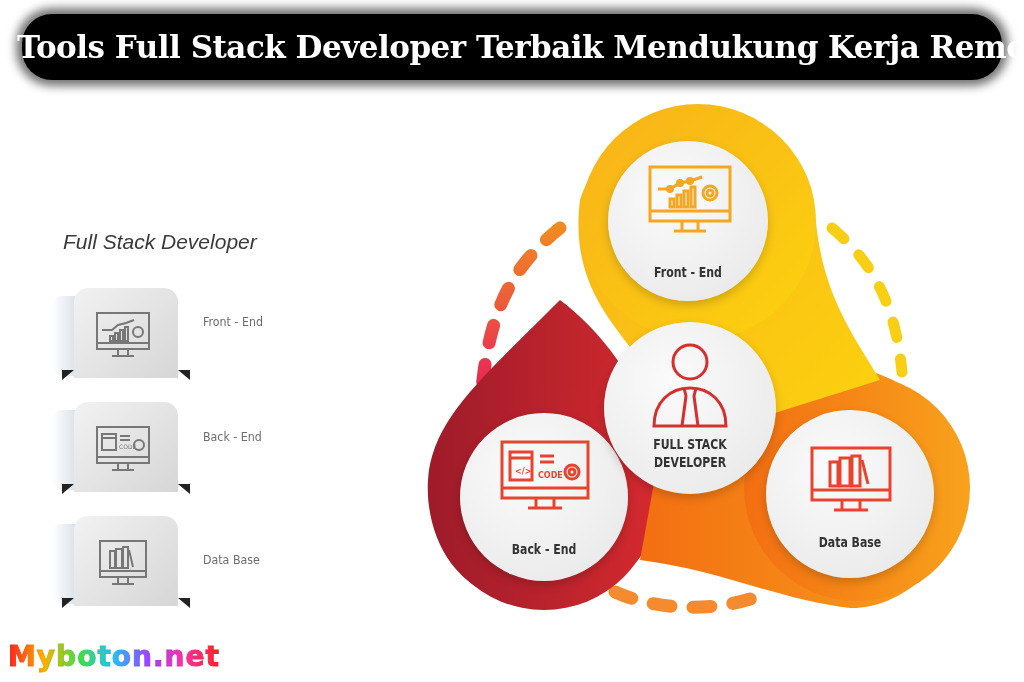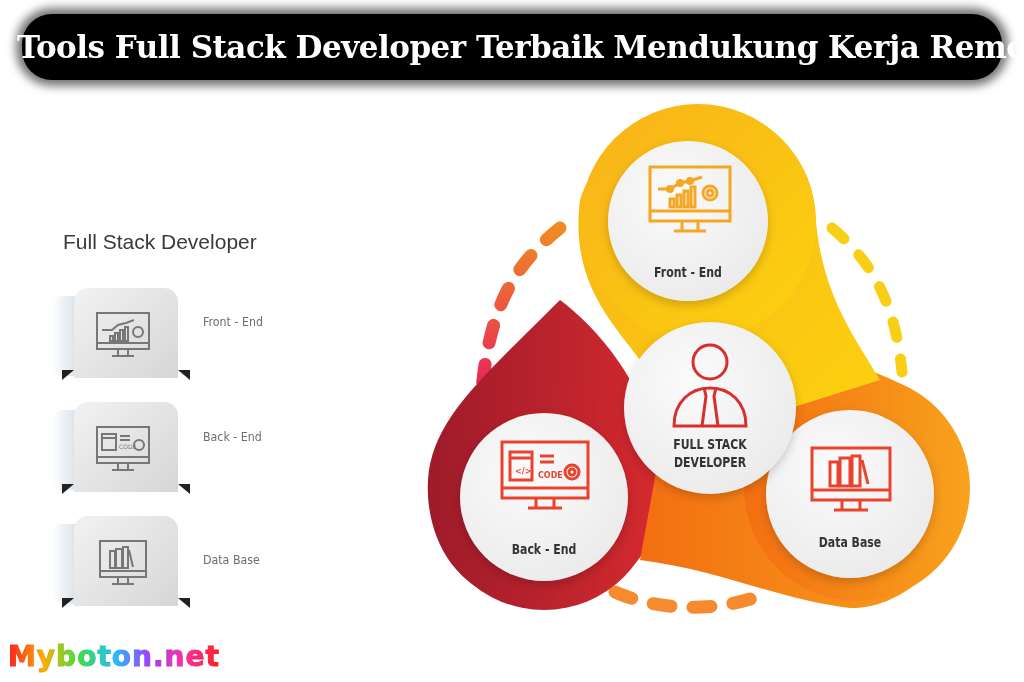--- a/index.html
+++ b/index.html
@@ -1,19 +1,19 @@
 <!DOCTYPE html>
 <html><head>
 <meta charset="utf-8">
 <style>
   html,body{margin:0;padding:0;}
   body{width:1024px;height:682px;background:#ffffff;position:relative;overflow:hidden;font-family:"Liberation Sans",sans-serif;}
   .title-bar{position:absolute;left:22px;top:14px;width:980px;height:66px;background:#000;border-radius:30px;box-shadow:0 0 10px 6px rgba(0,0,0,0.55);display:flex;align-items:center;justify-content:center;}
   .title-text{color:#fff;font-family:"DejaVu Serif",serif;font-weight:bold;font-size:31px;letter-spacing:-0.5px;white-space:nowrap;}
-  .left-heading{position:absolute;left:63px;top:230px;font-size:21px;color:#3a3a3a;font-family:"Liberation Sans",sans-serif;}
+  .left-heading{position:absolute;left:63px;top:230px;font-size:21px;color:#3a3a3a;font-family:"Liberation Sans",sans-serif;font-style:italic;}
   .left-card{position:absolute;left:62px;width:116px;height:96px;}
   .left-card .shadow{position:absolute;left:-10px;top:8px;width:30px;height:80px;background:linear-gradient(90deg,rgba(120,150,180,0.0),rgba(120,150,180,0.35));border-radius:10px 0 0 10px;}
   .left-card .tile{position:absolute;left:12px;top:0;width:104px;height:90px;border-radius:14px 14px 0 0;background:linear-gradient(135deg,#f2f2f2,#d6d6d6);}
   .left-card .corner-l{position:absolute;left:0;top:82px;width:0;height:0;border-left:12px solid transparent;border-top:10px solid #222;transform:scaleX(-1);}
   .left-card .corner-r{position:absolute;left:116px;top:82px;width:0;height:0;border-right:12px solid transparent;border-top:10px solid #222;transform:scaleX(-1);}
   .left-card svg{position:absolute;left:32px;top:22px;}
   .left-label{position:absolute;left:203px;font-family:"DejaVu Sans",sans-serif;font-size:13px;color:#6d6d6d;transform:scaleX(0.85);transform-origin:left;}
   .diagram{position:absolute;left:0;top:0;width:1024px;height:682px;}
   .circle{position:absolute;border-radius:50%;background:radial-gradient(circle at 40% 35%,#fbfbfb,#e6e6e6);box-shadow:0 4px 10px rgba(0,0,0,0.18);}
   .circle-label{position:absolute;width:100%;text-align:center;font-family:"DejaVu Sans",sans-serif;font-weight:bold;font-size:14px;color:#333;transform:scaleX(0.78);}
@@ -183,21 +183,21 @@
       <line x1="26" y1="66" x2="60" y2="66"></line>
       <rect x="22" y="18" width="8" height="24"></rect>
         <rect x="32" y="14" width="10" height="28"></rect>
         <rect x="44" y="12" width="8" height="30"></rect>
       <line x1="54" y1="16" x2="60" y2="40"></line>
     </g>
   </svg>
   <div class="circle-label" style="top:124px;">Data Base</div>
 </div>
 
-<div class="circle" style="left:624px;top:322px;width:172px;height:172px;">
+<div class="circle" style="left:604px;top:322px;width:172px;height:172px;">
   <svg style="position:absolute;left:44px;top:18px;" width="84" height="90" viewBox="0 0 84 90">
     <g fill="none" stroke="#D92E2E" stroke-width="3">
       <circle cx="42" cy="22" r="17"></circle>
       <path d="M6,86 C6,62 22,48 42,48 C62,48 78,62 78,86 Z"></path>
       <path d="M36,48 L38,56 L34,86 M48,48 L46,56 L50,86"></path>
     </g>
   </svg>
   <div class="circle-label" style="top:114px;font-size:14px;">FULL STACK</div>
   <div class="circle-label" style="top:132px;font-size:14px;">DEVELOPER</div>
 </div>

